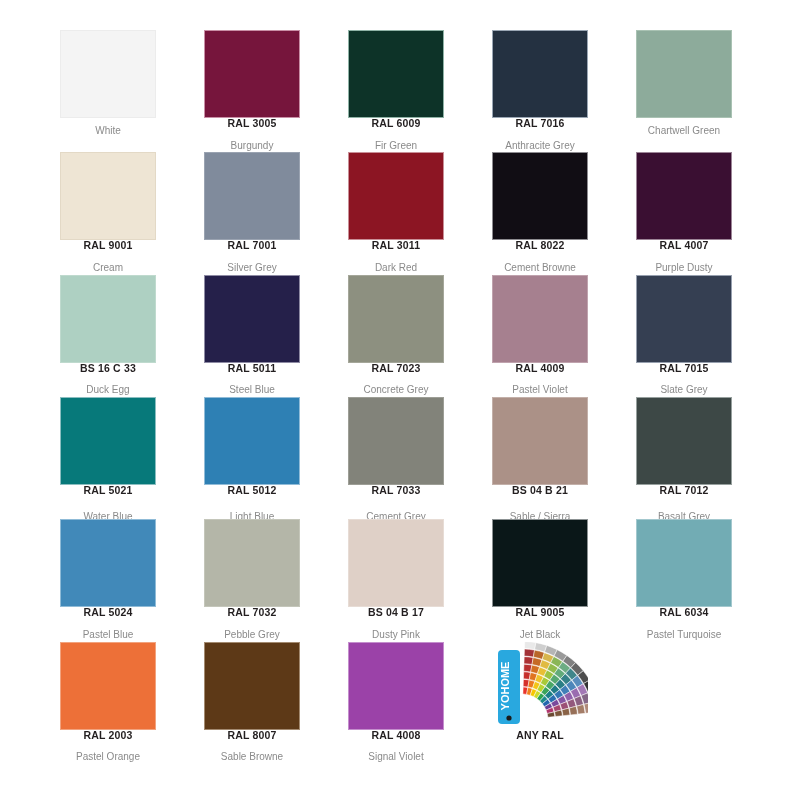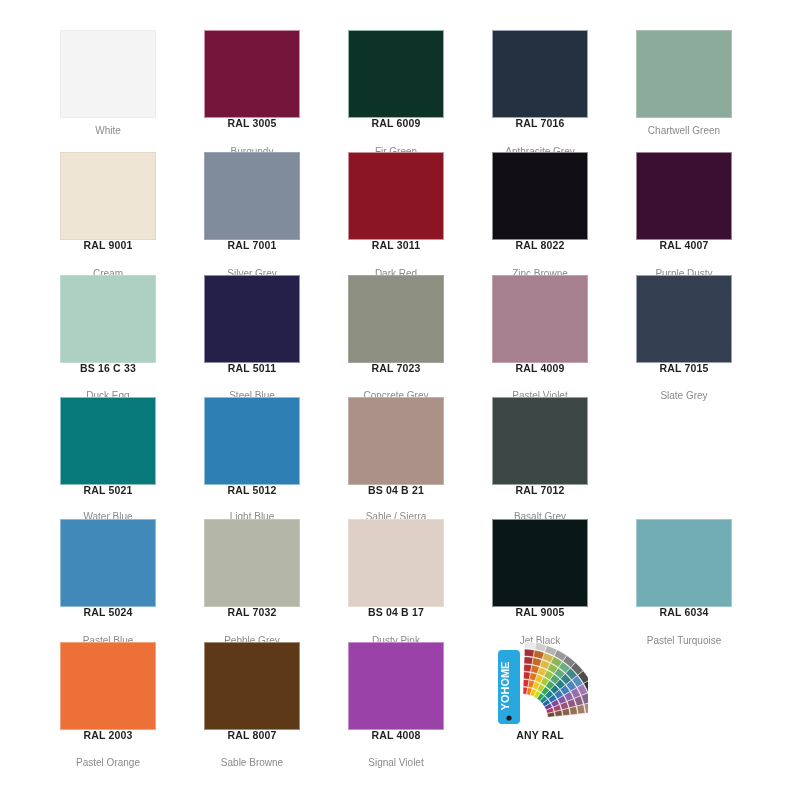--- a/index.html
+++ b/index.html
@@ -57,21 +57,21 @@
     line-height: 1.1;
     white-space: nowrap;
   }
 
   .swatch-name {
     font-size: 10px;
     font-weight: normal;
     color: #8a8a8a;
     text-align: center;
     line-height: 1.1;
-    margin-top: 16px;
+    margin-top: 10px;
     white-space: nowrap;
   }
 
   
   .swatch-cell.name-only .swatch-name {
     margin-top: 7px;
   }
 
   
   .swatch-row.loose .swatch-code { }
@@ -128,21 +128,21 @@
         <div class="swatch-name">Silver Grey</div>
       </div>
       <div class="swatch-cell">
         <div class="swatch-chip" title="#8c1523" style="background: rgb(140, 21, 35); border: 1px solid rgb(201, 143, 151);"></div>
         <div class="swatch-code">RAL 3011</div>
         <div class="swatch-name">Dark  Red</div>
       </div>
       <div class="swatch-cell">
         <div class="swatch-chip" title="#110d14" style="background: rgb(17, 13, 20); border: 1px solid rgb(141, 139, 144);"></div>
         <div class="swatch-code">RAL 8022</div>
-        <div class="swatch-name">Zinc Browne</div>
+        <div class="swatch-name">Cement Browne</div>
       </div>
       <div class="swatch-cell">
         <div class="swatch-chip" title="#3a0f32" style="background: rgb(58, 15, 50); border: 1px solid rgb(156, 133, 151);"></div>
         <div class="swatch-code">RAL 4007</div>
         <div class="swatch-name">Purple Dusty</div>
       </div>
     </div>
     <div class="swatch-row">
       <div class="swatch-cell">
         <div class="swatch-chip" title="#aed0c2" style="background: rgb(174, 208, 194); border: 1px solid rgb(191, 218, 206);"></div>
@@ -173,20 +173,25 @@
     <div class="swatch-row loose">
       <div class="swatch-cell">
         <div class="swatch-chip" title="#07797a" style="background: rgb(7, 121, 122); border: 1px solid rgb(139, 190, 192);"></div>
         <div class="swatch-code">RAL 5021</div>
         <div class="swatch-name">Water Blue</div>
       </div>
       <div class="swatch-cell">
         <div class="swatch-chip" title="#2e80b4" style="background: rgb(46, 128, 180); border: 1px solid rgb(145, 188, 216);"></div>
         <div class="swatch-code">RAL 5012</div>
         <div class="swatch-name">Light Blue</div>
+      </div>
+      <div class="swatch-cell">
+        <div class="swatch-chip" title="#82837a" style="background: rgb(130, 131, 122); border: 1px solid rgb(157, 158, 150);"></div>
+        <div class="swatch-code">RAL 7033</div>
+        <div class="swatch-name">Cement Grey</div>
       </div>
       <div class="swatch-cell">
         <div class="swatch-chip" title="#ab9187" style="background: rgb(171, 145, 135); border: 1px solid rgb(195, 176, 169);"></div>
         <div class="swatch-code">BS 04 B 21</div>
         <div class="swatch-name">Sable / Sierra</div>
       </div>
       <div class="swatch-cell">
         <div class="swatch-chip" title="#3d4846" style="background: rgb(61, 72, 70); border: 1px solid rgb(151, 160, 158);"></div>
         <div class="swatch-code">RAL 7012</div>
         <div class="swatch-name">Basalt Grey</div>

